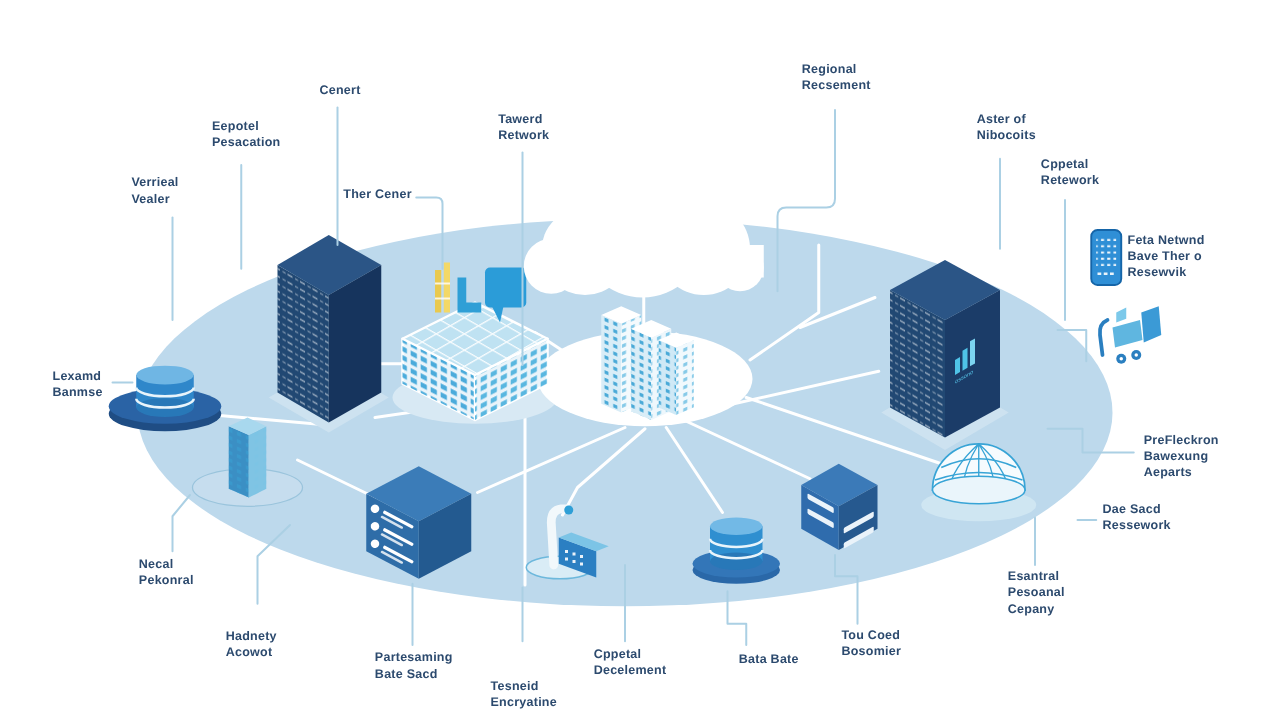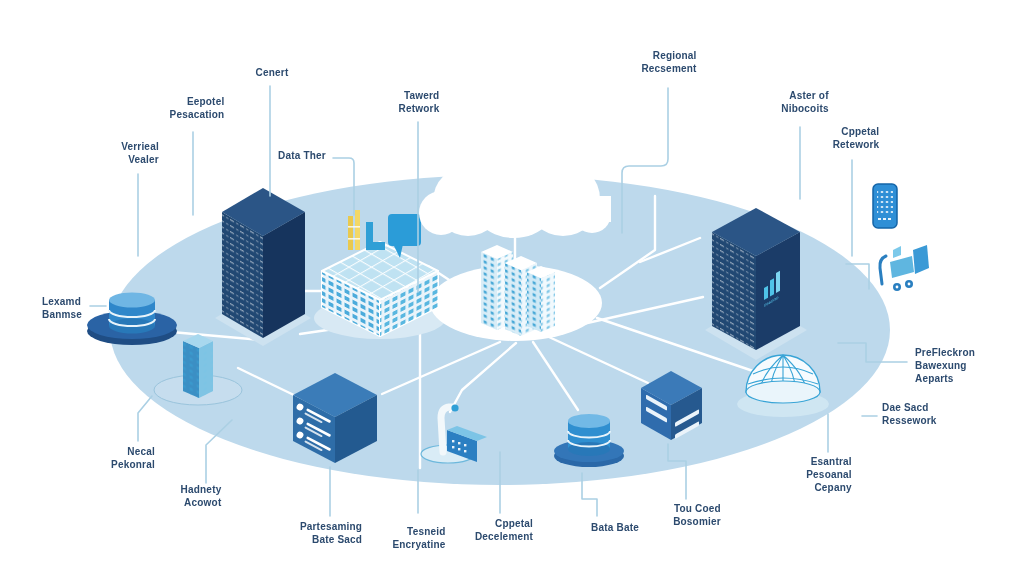--- a/index.html
+++ b/index.html
@@ -6,21 +6,21 @@
   #stage{
     position:relative;width:1024px;height:576px;overflow:hidden;
     background:#ffffff;
     font-family:"Liberation Sans", sans-serif;
   }
   #scene{position:absolute;left:0;top:0;}
   .lbl{
     position:absolute;
     font-size:10px;font-weight:bold;line-height:1.28;
     color:#2c4a6e;letter-spacing:.2px;
-    white-space:pre-line;text-align:right;
+    white-space:pre-line;text-align:left;
     transform:translateX(-50%);
   }
   .lbl.left{transform:none;text-align:left;}
 </style>
 </head>
 <body>
 
 <div id="stage">
 
 <svg id="scene" width="1024" height="576" viewBox="0 0 1024 576">
@@ -271,48 +271,51 @@
     <path d="M330,467 L330,516"></path>
     <path d="M232,420 L206,445 L206,483"></path>
     <path d="M152,396 L138,413 L138,441"></path>
     <path d="M90,306 L106,306"></path>
   </g>
 </svg>
 
 <div class="lbl" style="left:272px;top:67px">Cenert</div>
 <div class="lbl" style="left:197px;top:96px">Eepotel
 Pesacation</div>
-<div class="lbl" style="left:140px;top:141px">Verrieal
+<div class="lbl" style="left:124px;top:141px">Verrieal
 Vealer</div>
-<div class="lbl" style="left:302px;top:150px">Data Ther</div>
+<div class="lbl" style="left:302px;top:150px">Ther Cener</div>
 <div class="lbl" style="left:419px;top:90px">Tawerd
 Retwork</div>
 <div class="lbl" style="left:669px;top:50px">Regional
 Recsement</div>
 <div class="lbl" style="left:805px;top:90px">Aster of
 Nibocoits</div>
 <div class="lbl" style="left:856px;top:126px">Cppetal
 Retework</div>
+<div class="lbl left" style="left:902px;top:187px">Feta Netwnd
+Bave Ther o
+Resewvik</div>
 <div class="lbl left" style="left:915px;top:347px">PreFleckron
 Bawexung
 Aeparts</div>
 <div class="lbl left" style="left:882px;top:402px">Dae Sacd
 Ressework</div>
 <div class="lbl" style="left:829px;top:456px">Esantral
 Pesoanal
 Cepany</div>
 <div class="lbl" style="left:697px;top:503px">Tou Coed
 Bosomier</div>
 <div class="lbl" style="left:615px;top:522px">Bata Bate</div>
 <div class="lbl" style="left:504px;top:518px">Cppetal
 Decelement</div>
-<div class="lbl" style="left:419px;top:526px">Tesneid
+<div class="lbl" style="left:419px;top:544px">Tesneid
 Encryatine</div>
 <div class="lbl" style="left:331px;top:521px">Partesaming
 Bate Sacd</div>
-<div class="lbl" style="left:201px;top:484px">Hadnety
+<div class="lbl" style="left:201px;top:504px">Hadnety
 Acowot</div>
 <div class="lbl" style="left:133px;top:446px">Necal
 Pekonral</div>
 <div class="lbl left" style="left:42px;top:296px">Lexamd
 Banmse</div>
 
 </div>
 
 </body></html>

